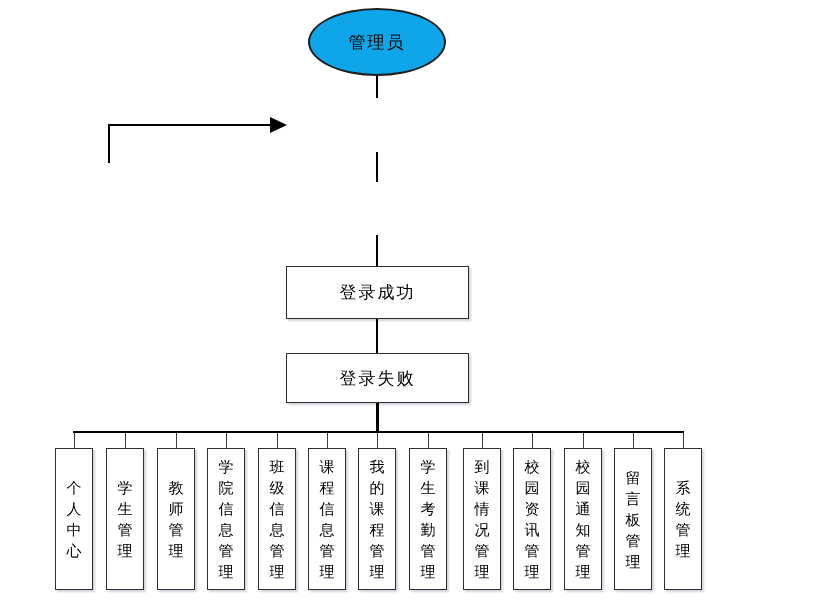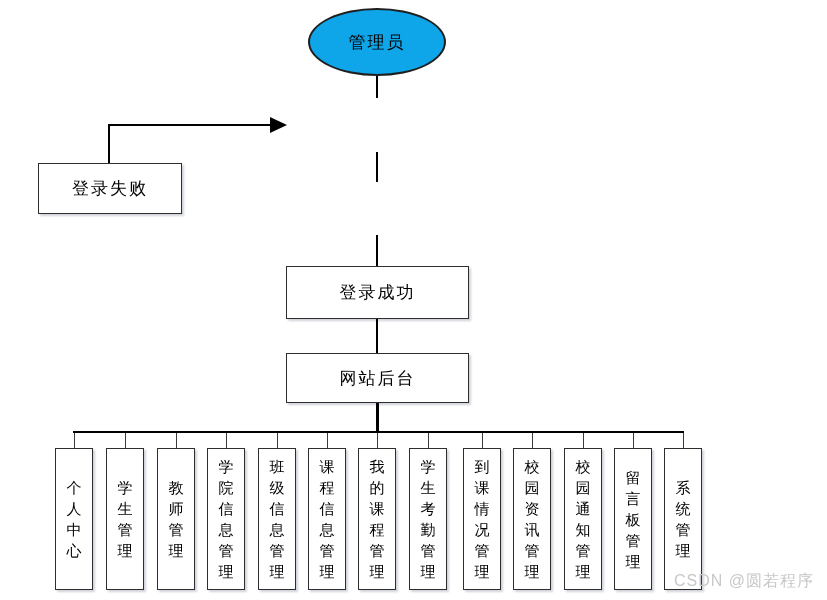--- a/index.html
+++ b/index.html
@@ -71,23 +71,22 @@
     white-space: nowrap;
   }
 </style>
 </head>
 <body>
 
 <div id="canvas">
 
   <div class="ellipse" style="left:308px; top:8px; width:138px; height:68px;">管理员</div>
 
-  <div class="node" style="left:38px; top:163px; width:144px; height:51px;">登录失败</div>
   <div class="node" style="left:286px; top:266px; width:183px; height:53px;">登录成功</div>
-  <div class="node" style="left:286px; top:353px; width:183px; height:50px;">网站后台</div>
+  <div class="node" style="left:286px; top:353px; width:183px; height:50px;">登录失败</div>
 
   <div class="line" style="left:376px; top:76px;  width:2px; height:22px;"></div>
   <div class="line" style="left:376px; top:152px; width:2px; height:30px;"></div>
   <div class="line" style="left:376px; top:235px; width:2px; height:31px;"></div>
   <div class="line" style="left:376px; top:319px; width:2px; height:34px;"></div>
   <div class="line" style="left:376px; top:403px; width:3px; height:30px;"></div>
 
   <div class="line" style="left:108px; top:124px; width:2px; height:39px;"></div>
   <div class="line" style="left:108px; top:124px; width:164px; height:2px;"></div>
   <div class="arrowhead" style="left:270px; top:117px;"></div>
@@ -197,15 +196,14 @@
       <span class="vchar">管</span>
       <span class="vchar">理</span>
     </div>
   <div class="branch-box" style="left:664px;">
       <span class="vchar">系</span>
       <span class="vchar">统</span>
       <span class="vchar">管</span>
       <span class="vchar">理</span>
     </div>
 
-  <div id="watermark">CSDN @圆若程序</div>
 
 </div>
 
 </body></html>

